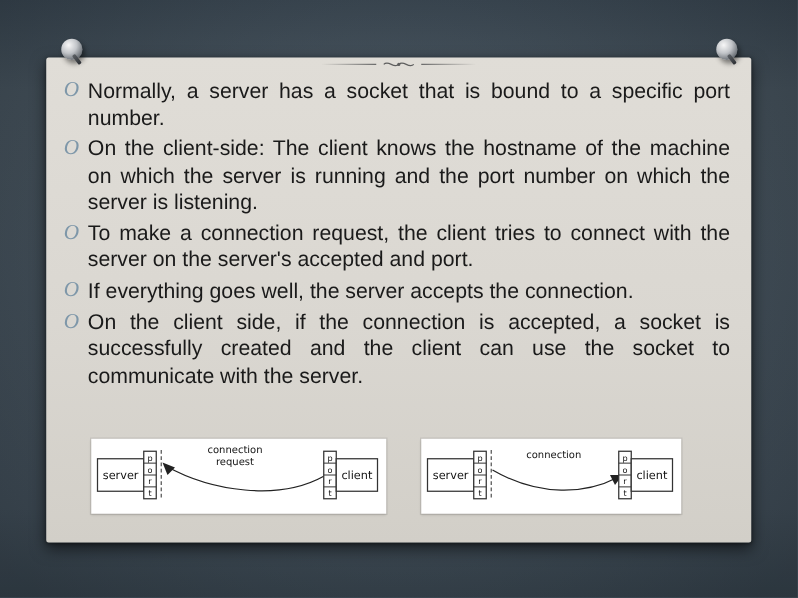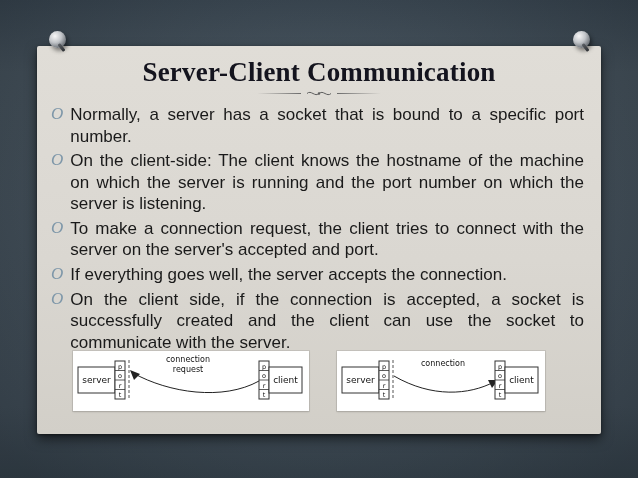--- a/index.html
+++ b/index.html
@@ -109,21 +109,20 @@
 </head>
 <body>
 
 <div class="stage">
 
   <div class="pin pin-left"></div>
   <div class="pin pin-right"></div>
 
   <div class="slide">
 
-    <h1 class="title">Server-Client Communication</h1>
 
     <div class="ornament">
       <span class="orn-line left"></span>
       <svg width="26" height="9" viewBox="0 0 26 9">
         <path d="M1 4.5 C5 0.5, 9 8.5, 13 4.5 C17 0.5, 21 8.5, 25 4.5" stroke="#5f5f5f" stroke-width="1" fill="none"></path>
         <circle cx="13" cy="4.5" r="1.3" fill="#5f5f5f"></circle>
       </svg>
       <span class="orn-line right"></span>
     </div>
 

